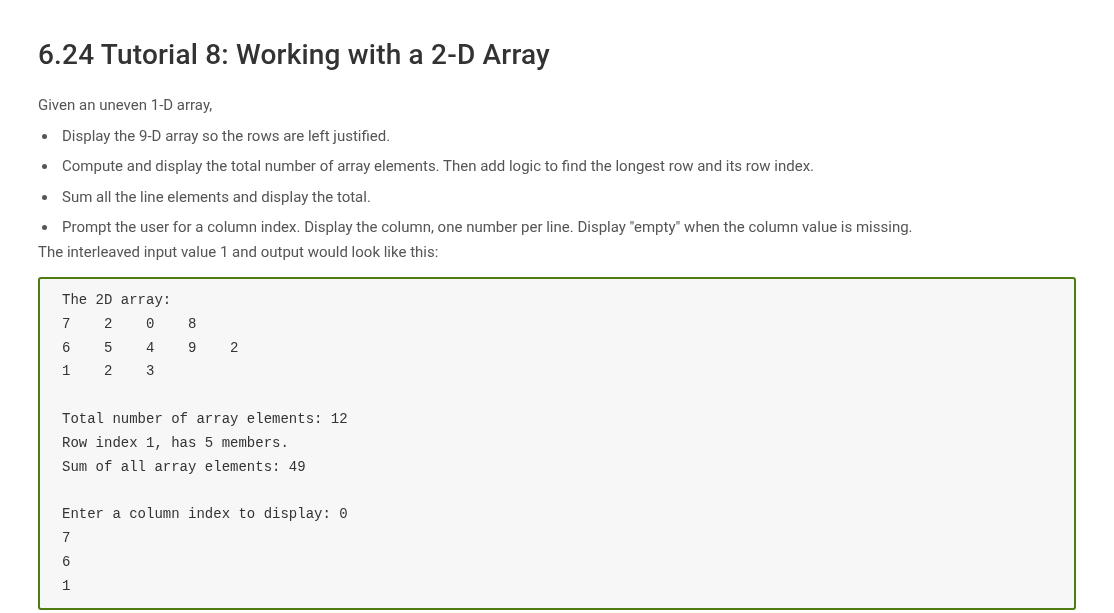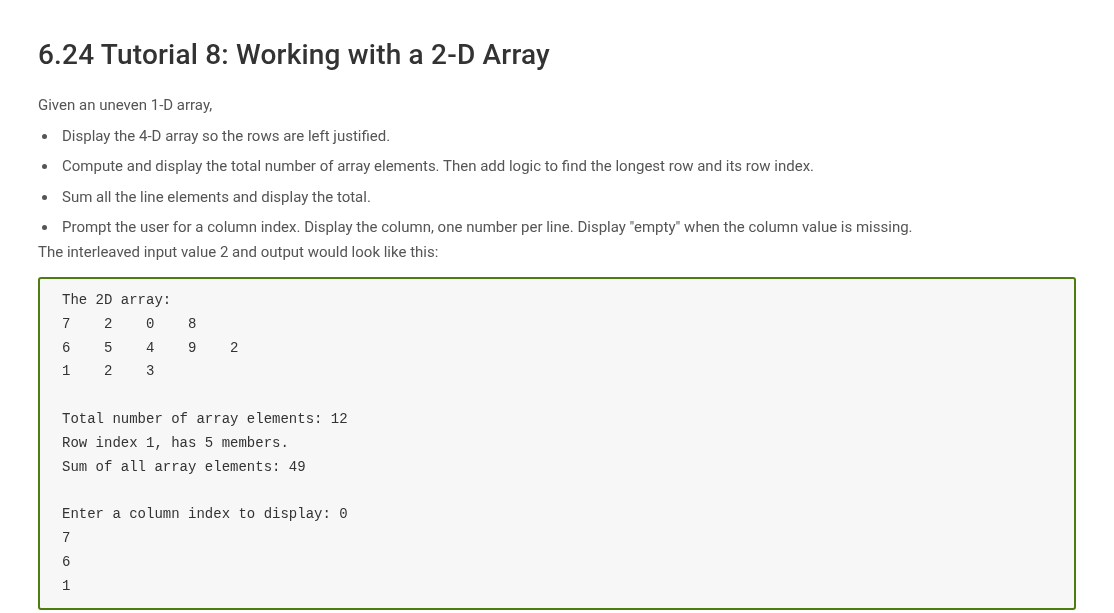--- a/index.html
+++ b/index.html
@@ -52,27 +52,27 @@
     }
   </style>
 </head>
 <body>
 
 <h1 class="title">6.24 Tutorial 8: Working with a 2-D Array</h1>
 
 <p class="intro">Given an uneven 1-D array,</p>
 
 <ul class="points">
-  <li>Display the 4-D array so the rows are left justified.</li>
+  <li>Display the 9-D array so the rows are left justified.</li>
   <li>Compute and display the total number of array elements. Then add logic to find the longest row and its row index.</li>
   <li>Sum all the line elements and display the total.</li>
   <li>Prompt the user for a column index. Display the column, one number per line. Display "empty" when the column value is missing.</li>
 </ul>
 
-<p class="after-list">The interleaved input value 2 and output would look like this:</p>
+<p class="after-list">The interleaved input value 1 and output would look like this:</p>
 
 <pre class="output">The 2D array:
 7    2    0    8
 6    5    4    9    2
 1    2    3
 
 Total number of array elements: 12
 Row index 1, has 5 members.
 Sum of all array elements: 49
 

